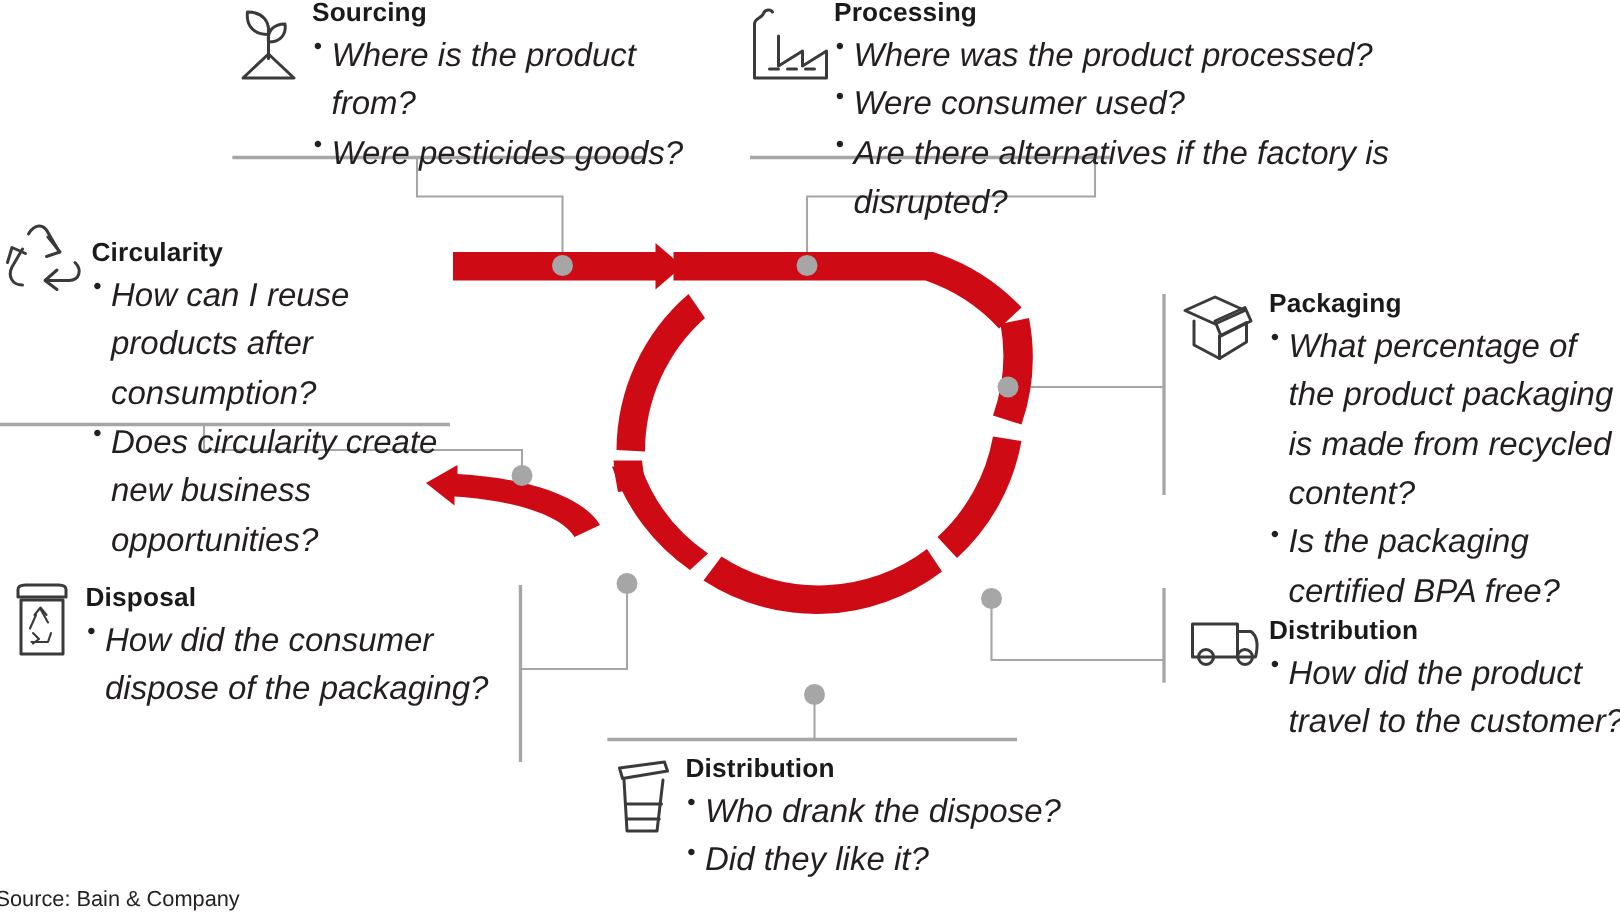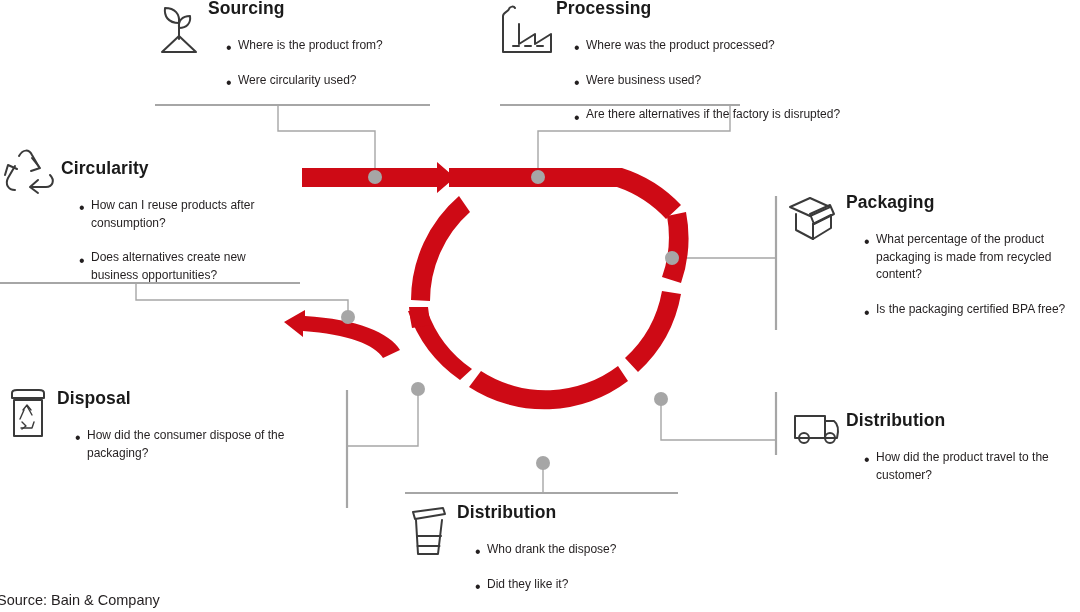--- a/index.html
+++ b/index.html
@@ -35,25 +35,26 @@
     margin: 0 0 1px 0;
     letter-spacing: 0.1px;
   }
   .blk-list {
     list-style: none;
     margin: 0;
     padding: 0;
   }
   .blk-list li {
     position: relative;
-    font-size: 12px;
+    font-size: 22px;
     line-height: 1.48;
     color: #231f20;
     padding-left: 13px;
-    margin: 17px;
+    margin: 0;
+    font-style: italic;
   }
   .blk-list li::before {
     content: "\2022";
     position: absolute;
     left: 1px;
     top: -0.5px;
     font-size: 16px;
   }
   .center-label {
     position: absolute;
@@ -217,38 +218,38 @@
         <path d="M13 44 C 6 44, 3 38, 6 32 L13 20"></path>
         <path d="M3 29 L6 19 L15 23"></path>
       </g>
     </g>
   </svg>
 
   <div class="block" style="left:208px; top:-2px; width:270px;">
     <div class="blk-head">Sourcing</div>
     <ul class="blk-list">
       <li>Where is the product from?</li>
-      <li>Were circularity used?</li>
+      <li>Were pesticides goods?</li>
     </ul>
   </div>
 
   <div class="block" style="left:556px; top:-2px; width:440px;">
     <div class="blk-head">Processing</div>
     <ul class="blk-list">
       <li>Where was the product processed?</li>
-      <li>Were business used?</li>
+      <li>Were consumer used?</li>
       <li>Are there alternatives if the factory is disrupted?</li>
     </ul>
   </div>
 
   <div class="block" style="left:61px; top:158px; width:245px;">
     <div class="blk-head">Circularity</div>
     <ul class="blk-list">
       <li>How can I reuse products after consumption?</li>
-      <li>Does alternatives create new business opportunities?</li>
+      <li>Does circularity create new business opportunities?</li>
     </ul>
   </div>
 
   <div class="block" style="left:846px; top:192px; width:240px;">
     <div class="blk-head">Packaging</div>
     <ul class="blk-list">
       <li>What percentage of the product packaging is made from recycled content?</li>
       <li>Is the packaging certified BPA free?</li>
     </ul>
   </div>

